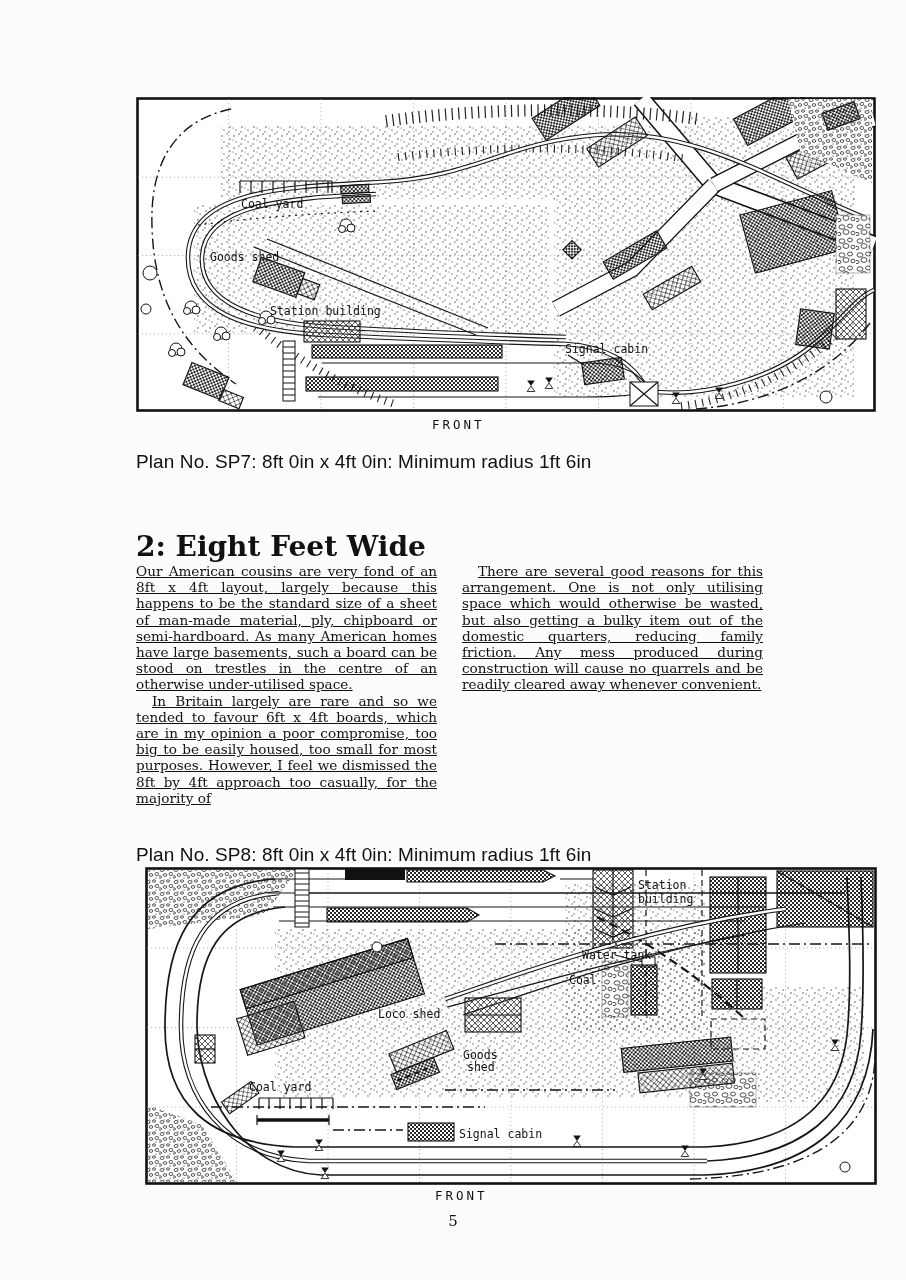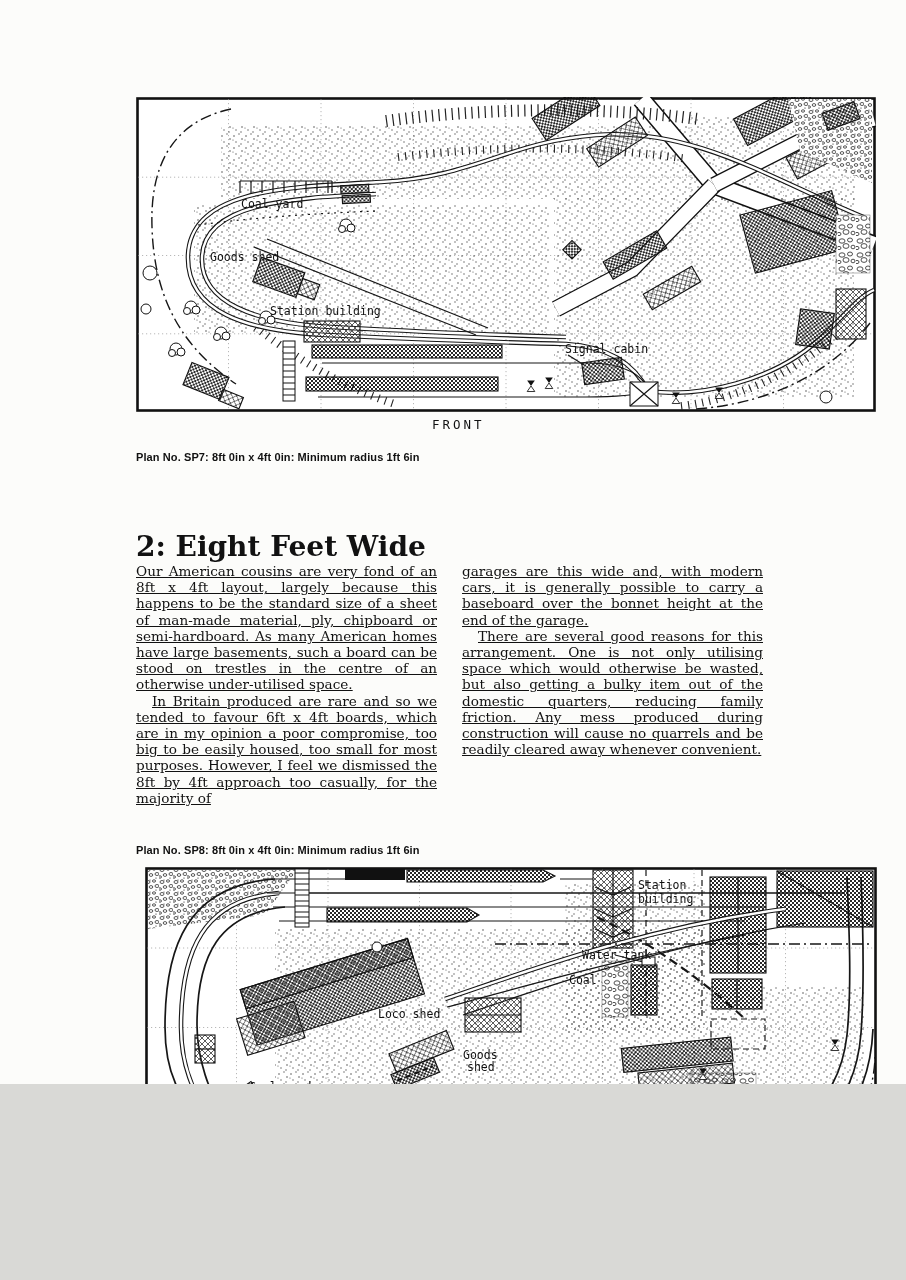--- a/index.html
+++ b/index.html
@@ -1,19 +1,19 @@
 <!DOCTYPE html>
 <html><head>
 <meta charset="utf-8">
 <style>
   html,body{margin:0;padding:0;background:#d9d9d6;}
-  .page{position:relative;width:906px;height:1084px;margin:0 auto;background:#fcfcfa;color:#111;
+  .page{position:relative;width:906px;height:1280px;margin:0 auto;background:#fcfcfa;color:#111;
         font-family:"DejaVu Serif",serif;overflow:hidden;}
-  .caption{position:absolute;font-family:"Liberation Sans",sans-serif;font-weight:bold;
-           font-size:11px;letter-spacing:.1px;white-space:nowrap;}
+  .caption{position:absolute;font-family:"Liberation Sans",sans-serif;font-weight:normal;
+           font-size:19px;letter-spacing:.1px;white-space:nowrap;}
   .heading{position:absolute;font-family:"DejaVu Serif",serif;font-weight:bold;font-size:28px;}
   .col{position:absolute;width:301px;font-size:13.6px;line-height:16.2px;text-align:justify;}
   .col p{margin:0;text-decoration:underline;}
   .col p.indent{text-indent:16px;}
   .pageno{position:absolute;left:0;width:100%;text-align:center;font-size:15px;}
   .plan{position:absolute;}
   
   .brd{fill:#fff;stroke:#111;stroke-width:2.6;}
   .grid{stroke:#9a9a9a;stroke-width:.7;stroke-dasharray:1.2 2.8;fill:none;}
   .t1{fill:none;stroke:#161616;stroke-width:1.7;}
@@ -229,24 +229,23 @@
     <text class="lbl" x="429" y="256">Signal cabin</text>
     <text class="front" x="296" y="332">FRONT</text>
   </svg>
 
   <div class="caption" style="left:136px;top:451px;">Plan No. SP7: 8ft 0in x 4ft 0in: Minimum radius 1ft 6in</div>
 
   <div class="heading" style="left:136px;top:530px;">2: Eight Feet Wide</div>
 
   <div class="col" style="left:136px;top:563px;">
     <p>Our American cousins are very fond of an 8ft x 4ft layout, largely because this happens to be the standard size of a sheet of man-made material, ply, chipboard or semi-hardboard. As many American homes have large basements, such a board can be stood on trestles in the centre of an otherwise under-utilised space.</p>
-    <p class="indent">In Britain produced are rare and so we tended to favour 6ft x 4ft boards, which are in my opinion a poor compromise, too big to be easily housed, too small for most purposes. However, I feel we dismissed the 8ft by 4ft approach too casually, for the majority of</p>
+    <p class="indent">In Britain largely are rare and so we tended to favour 6ft x 4ft boards, which are in my opinion a poor compromise, too big to be easily housed, too small for most purposes. However, I feel we dismissed the 8ft by 4ft approach too casually, for the majority of</p>
   </div>
   <div class="col" style="left:462px;top:563px;">
-    <p>garages are this wide and, with modern cars, it is generally possible to carry a baseboard over the bonnet height at the end of the garage.</p>
     <p class="indent">There are several good reasons for this arrangement. One is not only utilising space which would otherwise be wasted, but also getting a bulky item out of the domestic quarters, reducing family friction. Any mess produced during construction will cause no quarrels and be readily cleared away whenever convenient.</p>
   </div>
 
   <div class="caption" style="left:136px;top:844px;">Plan No. SP8: 8ft 0in x 4ft 0in: Minimum radius 1ft 6in</div>
 
   <svg class="plan" style="left:145px;top:867px;" width="732" height="340" viewBox="0 0 732 340">
     <rect class="brd" x="1.5" y="1.5" width="729" height="315"></rect>
     <path class="grid" d="M91.5 2V316M183 2V316M274.5 2V316M366 2V316M457.5 2V316M549 2V316M640.5 2V316M2 81H730M2 160.5H730M2 240H730"></path>
 
     <g>

